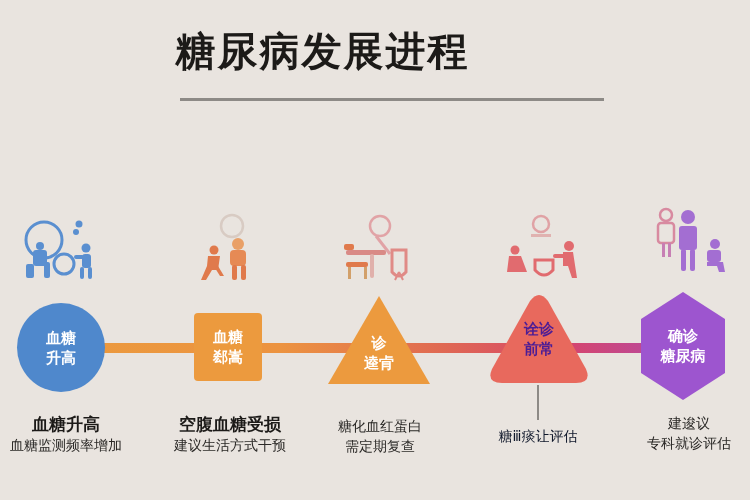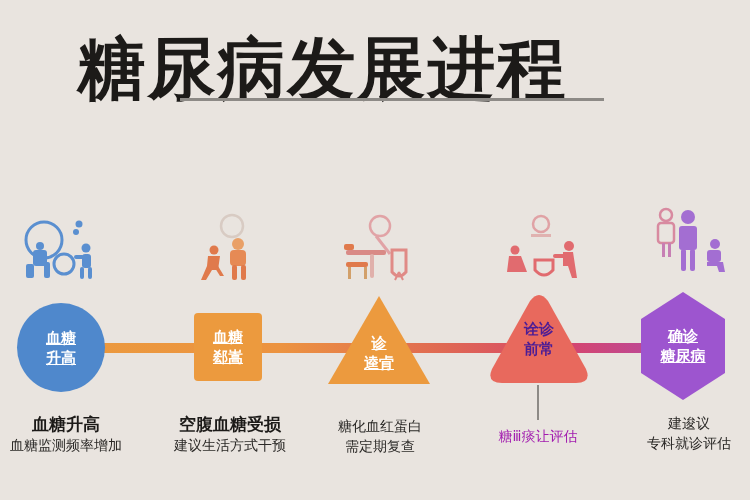--- a/index.html
+++ b/index.html
@@ -13,21 +13,21 @@
       position: relative;
       overflow: hidden;
       font-family: "DejaVu Sans", "Liberation Sans", sans-serif;
     }
     .title {
       position: absolute;
       left: 0;
       width: 645px;
       top: 24px;
       text-align: center;
-      font-size: 68px;
+      font-size: 40px;
       font-weight: bold;
       color: #1c1a18;
       letter-spacing: 2px;
     }
     .title-rule {
       position: absolute;
       left: 180px;
       top: 98px;
       width: 424px;
       height: 3px;
@@ -48,21 +48,21 @@
       position: absolute;
       display: flex;
       align-items: center;
       justify-content: center;
       text-align: center;
       color: #ffffff;
       font-size: 15px;
       line-height: 20px;
       font-weight: bold;
     }
-    .node span { display: block; text-decoration: underline; }
+    .node span { display: block; }
     .node-circle {
       left: 17px; top: 303px;
       width: 88px; height: 89px;
       border-radius: 50%;
       background: #4f88cc;
     }
     .node-square {
       left: 194px; top: 313px;
       width: 68px; height: 68px;
       border-radius: 4px;
@@ -113,21 +113,21 @@
       font-weight: bold;
       line-height: 22px;
       display: block;
     }
     .stage-desc {
       font-size: 14px;
       line-height: 20px;
       color: #2a2826;
       display: block;
     }
-    .stage-desc.muted { color: #a21caf; }
+    .stage-desc.muted { color: #0f172a; }
   </style>
 </head>
 <body>
 
 <div class="title">糖尿病发展进程</div>
 <div class="title-rule"></div>
 
 <svg class="icon" style="left:22px;top:212px" width="74" height="70" viewBox="0 0 74 70">
   <g fill="none" stroke="#5a8fd0" stroke-width="3">
     <ellipse cx="22" cy="28" rx="18" ry="18"></ellipse>

